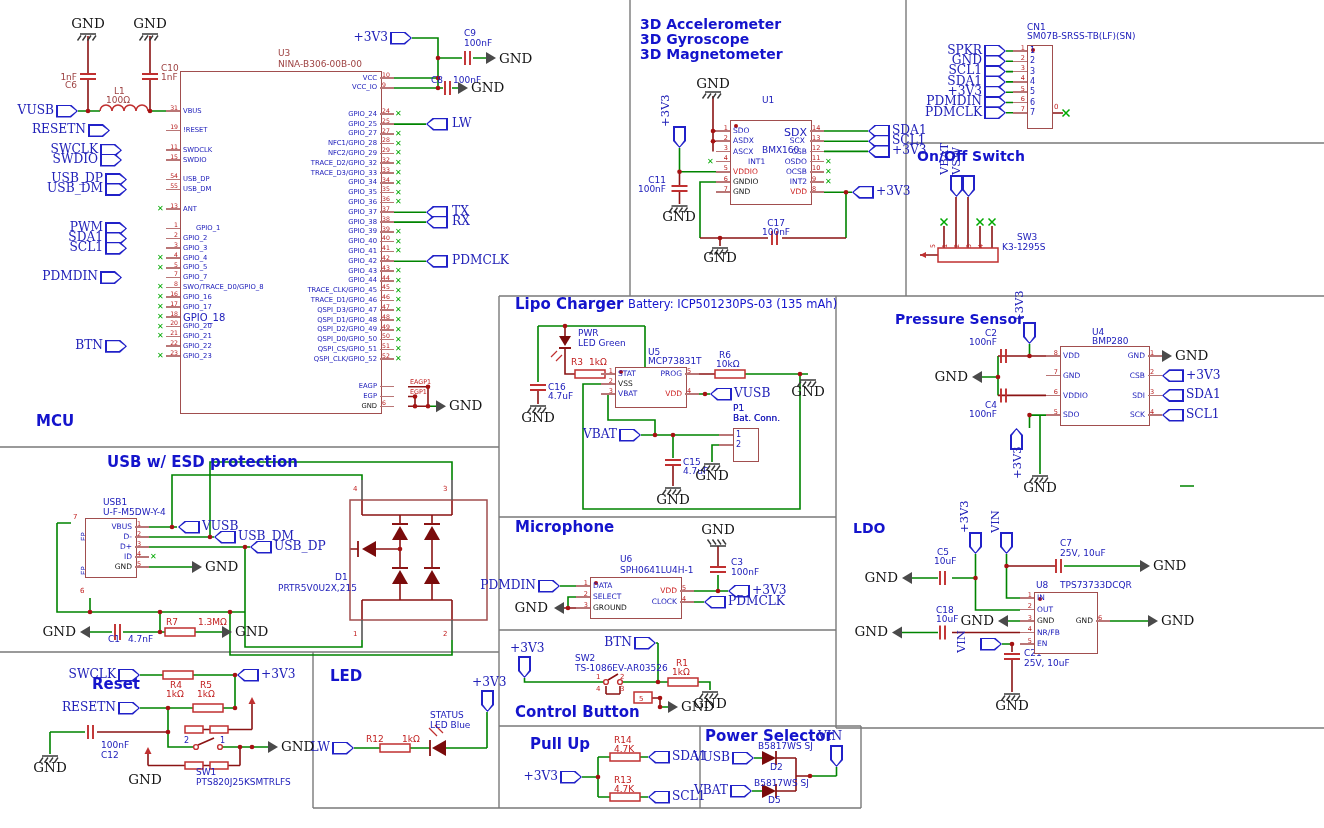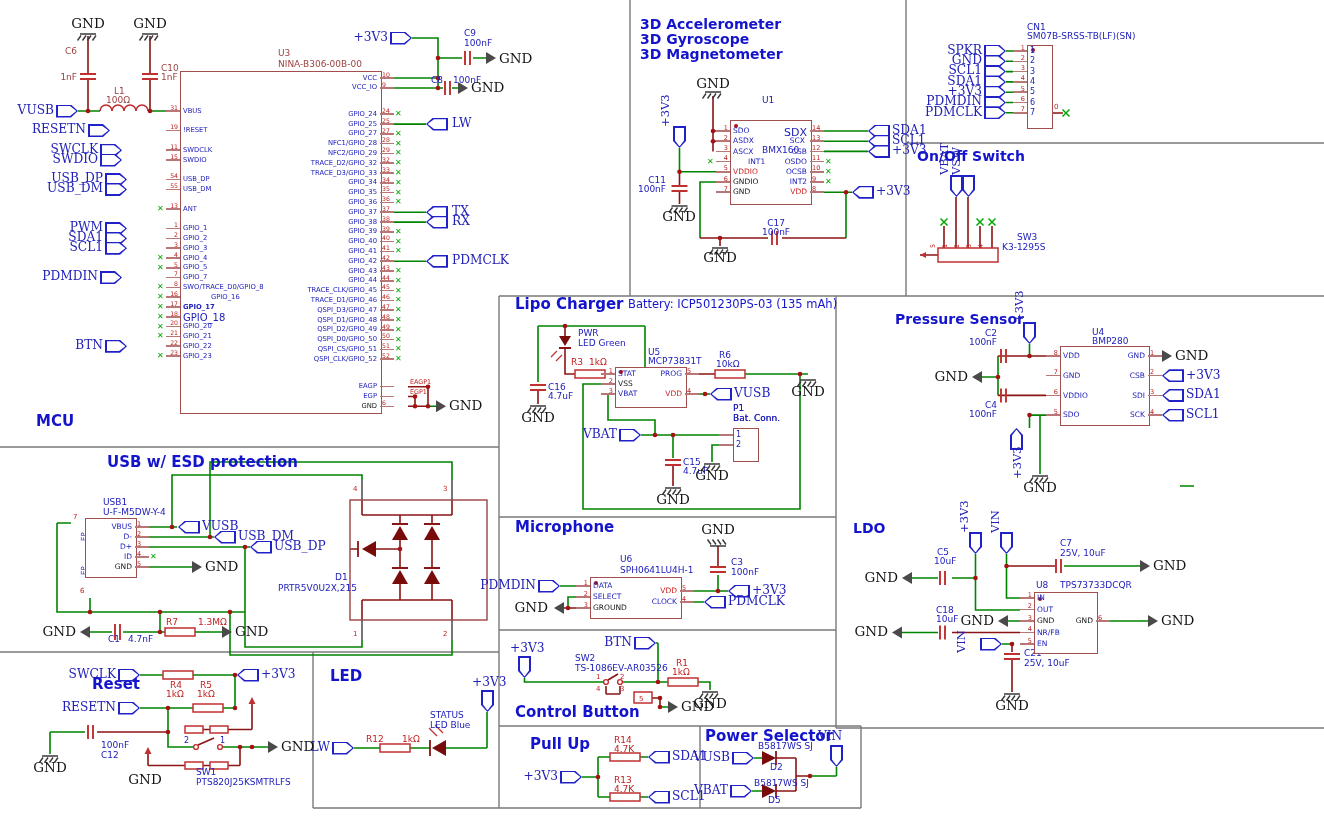--- a/index.html
+++ b/index.html
@@ -537,21 +537,21 @@
     <span class="abs vt" style="top: 518.5px; left: 971px;">+3V3</span>
     <span class="abs vt" style="top: 518.5px; left: 1002px;">VIN</span>
     <span class="abs vt" style="top: 638.5px; left: 968px;">VIN</span>
     <span class="abs vtr" style="top: 239.6px; left: 937px;">5</span>
     <span class="abs vtr" style="top: 239.6px; left: 949px;">1</span>
     <span class="abs vtr" style="top: 239.6px; left: 961px;">2</span>
     <span class="abs vtr" style="top: 239.6px; left: 973px;">3</span>
     <span class="abs vtr" style="top: 239.6px; left: 985px;">4</span>
     <span class="abs vtb" style="top: 533px; left: 88px;">EP</span>
     <span class="abs vtb" style="top: 567px; left: 88px;">EP</span>
-    <span class="abs m" style="top: 46px; right: 1247px;">C6</span>
+    <span class="abs m" style="top: 80px; right: 1247px;">C6</span>
     <span class="abs m" style="top: 72px; right: 1247px;">1nF</span>
     <span class="abs m" style="top: 63px; left: 161px;">C10</span>
     <span class="abs m" style="top: 72px; left: 161px;">1nF</span>
     <span class="abs m" style="top: 86px; left: 114px;">L1</span>
     <span class="abs m" style="top: 95px; left: 106px;">100Ω</span>
     <span class="abs b" style="top: 28px; left: 464px;">C9</span>
     <span class="abs b" style="top: 38px; left: 464px;">100nF</span>
     <span class="abs b" style="top: 75px; right: 881px;">C8</span>
     <span class="abs b" style="top: 75px; left: 453px;">100nF</span>
     <span class="abs r6" style="top: 377.6px; left: 410px;">EAGP1</span>
@@ -686,21 +686,21 @@
     <span class="abs pname" style="font-size: 6.8px; color: rgb(32, 32, 187); top: 175.2px; left: 183px;">USB_DP</span>
     <div class="stub" style="top: 188.6px; width: 14px; left: 166px;"></div>
     <span class="abs pnum" style="font-size: 6.2px; top: 182.2px; right: 1146px;">55</span>
     <span class="abs pname" style="font-size: 6.8px; color: rgb(32, 32, 187); top: 185px; left: 183px;">USB_DM</span>
     <div class="stub" style="top: 208.2px; width: 14px; left: 166px;"></div>
     <span class="abs pnum" style="font-size: 6.2px; top: 201.8px; right: 1146px;">13</span>
     <span class="abs pname" style="font-size: 6.8px; color: rgb(32, 32, 187); top: 204.6px; left: 183px;">ANT</span>
     <span class="abs ncx" style="font-size: 8px; top: 204px; left: 157px;">✕</span>
     <div class="stub" style="top: 227.8px; width: 14px; left: 166px;"></div>
     <span class="abs pnum" style="font-size: 6.2px; top: 221.4px; right: 1146px;">1</span>
-    <span class="abs pname" style="font-size: 6.8px; color: rgb(32, 32, 187); top: 224.2px; left: 183px;">GPIO_1</span>
+    <span class="abs pname" style="font-size: 6.8px; color: rgb(32, 32, 187); top: 224.2px; left: 196px;">GPIO_1</span>
     <div class="stub" style="top: 237.6px; width: 14px; left: 166px;"></div>
     <span class="abs pnum" style="font-size: 6.2px; top: 231.2px; right: 1146px;">2</span>
     <span class="abs pname" style="font-size: 6.8px; color: rgb(32, 32, 187); top: 234px; left: 183px;">GPIO_2</span>
     <div class="stub" style="top: 247.4px; width: 14px; left: 166px;"></div>
     <span class="abs pnum" style="font-size: 6.2px; top: 241px; right: 1146px;">3</span>
     <span class="abs pname" style="font-size: 6.8px; color: rgb(32, 32, 187); top: 243.8px; left: 183px;">GPIO_3</span>
     <div class="stub" style="top: 257.2px; width: 14px; left: 166px;"></div>
     <span class="abs pnum" style="font-size: 6.2px; top: 250.8px; right: 1146px;">4</span>
     <span class="abs pname" style="font-size: 6.8px; color: rgb(32, 32, 187); top: 253.6px; left: 183px;">GPIO_4</span>
     <span class="abs ncx" style="font-size: 8px; top: 253px; left: 157px;">✕</span>
@@ -710,25 +710,25 @@
     <span class="abs ncx" style="font-size: 8px; top: 262.8px; left: 157px;">✕</span>
     <div class="stub" style="top: 276.8px; width: 14px; left: 166px;"></div>
     <span class="abs pnum" style="font-size: 6.2px; top: 270.4px; right: 1146px;">7</span>
     <span class="abs pname" style="font-size: 6.8px; color: rgb(32, 32, 187); top: 273.2px; left: 183px;">GPIO_7</span>
     <div class="stub" style="top: 286.6px; width: 14px; left: 166px;"></div>
     <span class="abs pnum" style="font-size: 6.2px; top: 280.2px; right: 1146px;">8</span>
     <span class="abs pname" style="font-size: 6.8px; color: rgb(32, 32, 187); top: 283px; left: 183px;">SWO/TRACE_D0/GPIO_8</span>
     <span class="abs ncx" style="font-size: 8px; top: 282.4px; left: 157px;">✕</span>
     <div class="stub" style="top: 296.4px; width: 14px; left: 166px;"></div>
     <span class="abs pnum" style="font-size: 6.2px; top: 290px; right: 1146px;">16</span>
-    <span class="abs pname" style="font-size: 6.8px; color: rgb(32, 32, 187); top: 292.8px; left: 183px; margin-left: 28px;">GPIO_16</span>
+    <span class="abs pname" style="font-size: 6.8px; color: rgb(32, 32, 187); top: 292.8px; left: 183px;">GPIO_16</span>
     <span class="abs ncx" style="font-size: 8px; top: 292.2px; left: 157px;">✕</span>
     <div class="stub" style="top: 306.2px; width: 14px; left: 166px;"></div>
     <span class="abs pnum" style="font-size: 6.2px; top: 299.8px; right: 1146px;">17</span>
-    <span class="abs pname" style="font-size: 6.8px; color: rgb(32, 32, 187); top: 302.6px; left: 183px; font-weight: bold;">GPIO_17</span>
+    <span class="abs pname" style="font-size: 6.8px; color: rgb(32, 32, 187); top: 302.6px; left: 183px;">GPIO_17</span>
     <span class="abs ncx" style="font-size: 8px; top: 302px; left: 157px;">✕</span>
     <div class="stub" style="top: 316px; width: 14px; left: 166px;"></div>
     <span class="abs pnum" style="font-size: 6.2px; top: 309.6px; right: 1146px;">18</span>
     <span class="abs pname" style="font-size: 10px; color: rgb(32, 32, 187); top: 312.4px; left: 183px;">GPIO_18</span>
     <span class="abs ncx" style="font-size: 8px; top: 311.8px; left: 157px;">✕</span>
     <div class="stub" style="top: 325.8px; width: 14px; left: 166px;"></div>
     <span class="abs pnum" style="font-size: 6.2px; top: 319.4px; right: 1146px;">20</span>
     <span class="abs pname" style="font-size: 6.8px; color: rgb(32, 32, 187); top: 322.2px; left: 183px;">GPIO_20</span>
     <span class="abs ncx" style="font-size: 8px; top: 321.6px; left: 157px;">✕</span>
     <div class="stub" style="top: 335.6px; width: 14px; left: 166px;"></div>

